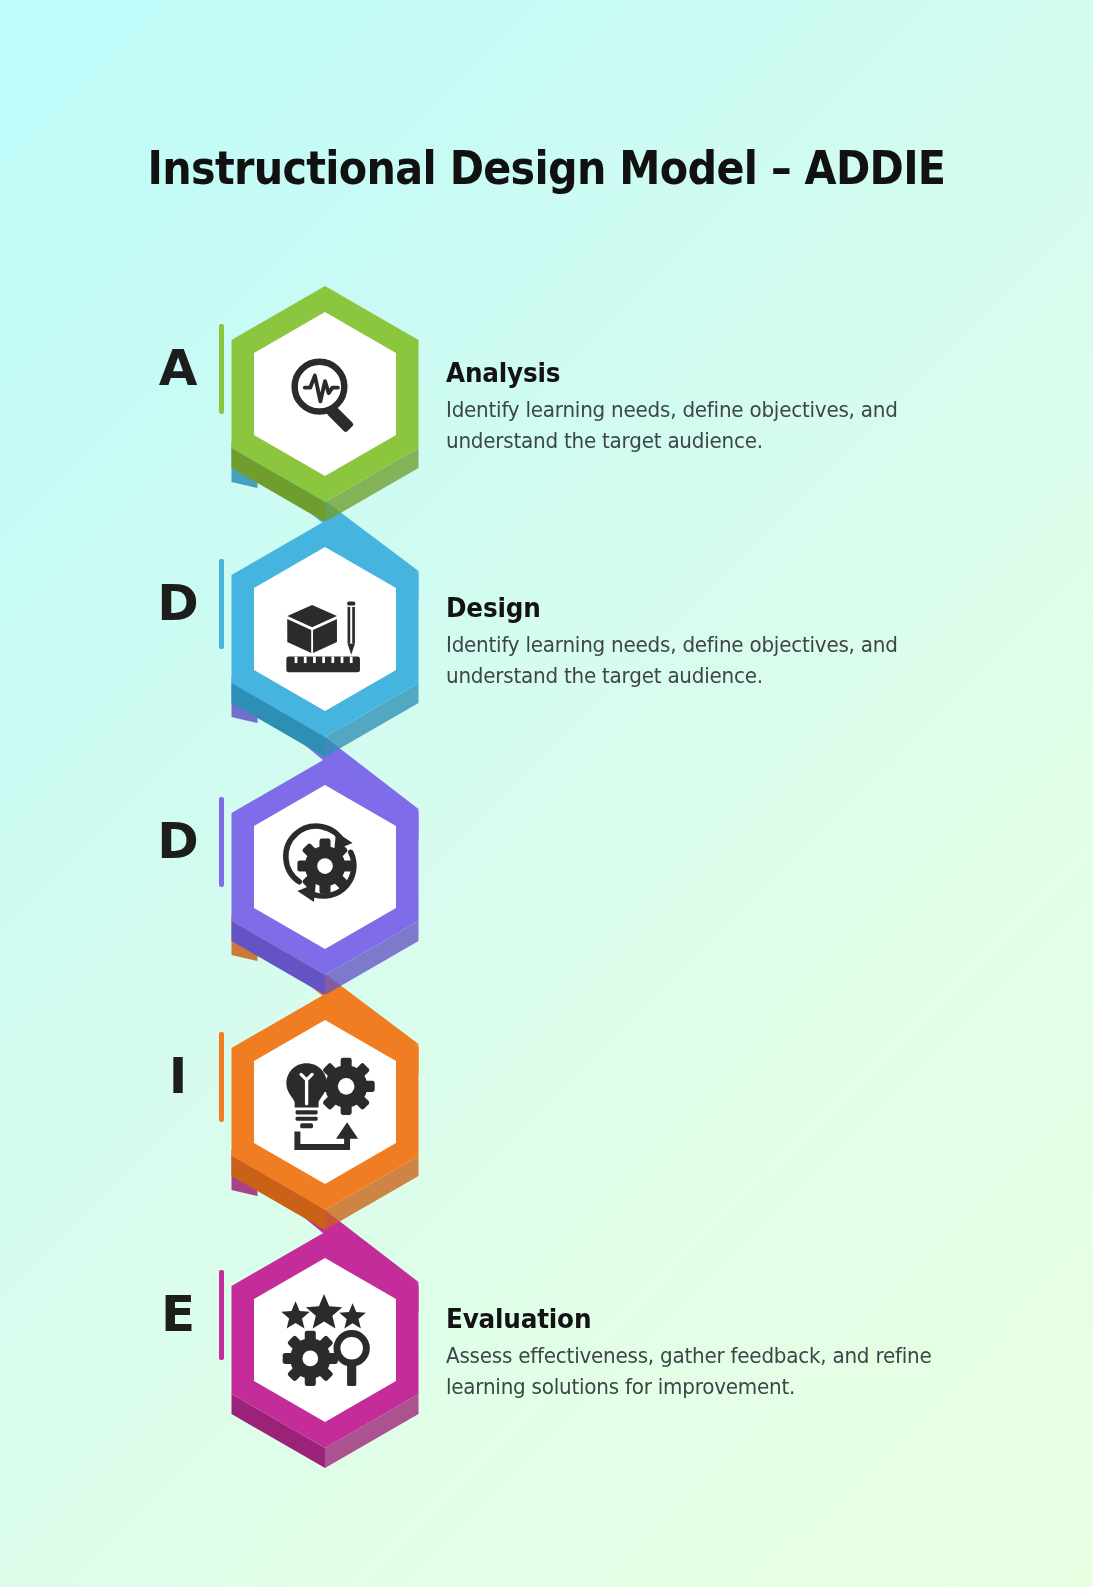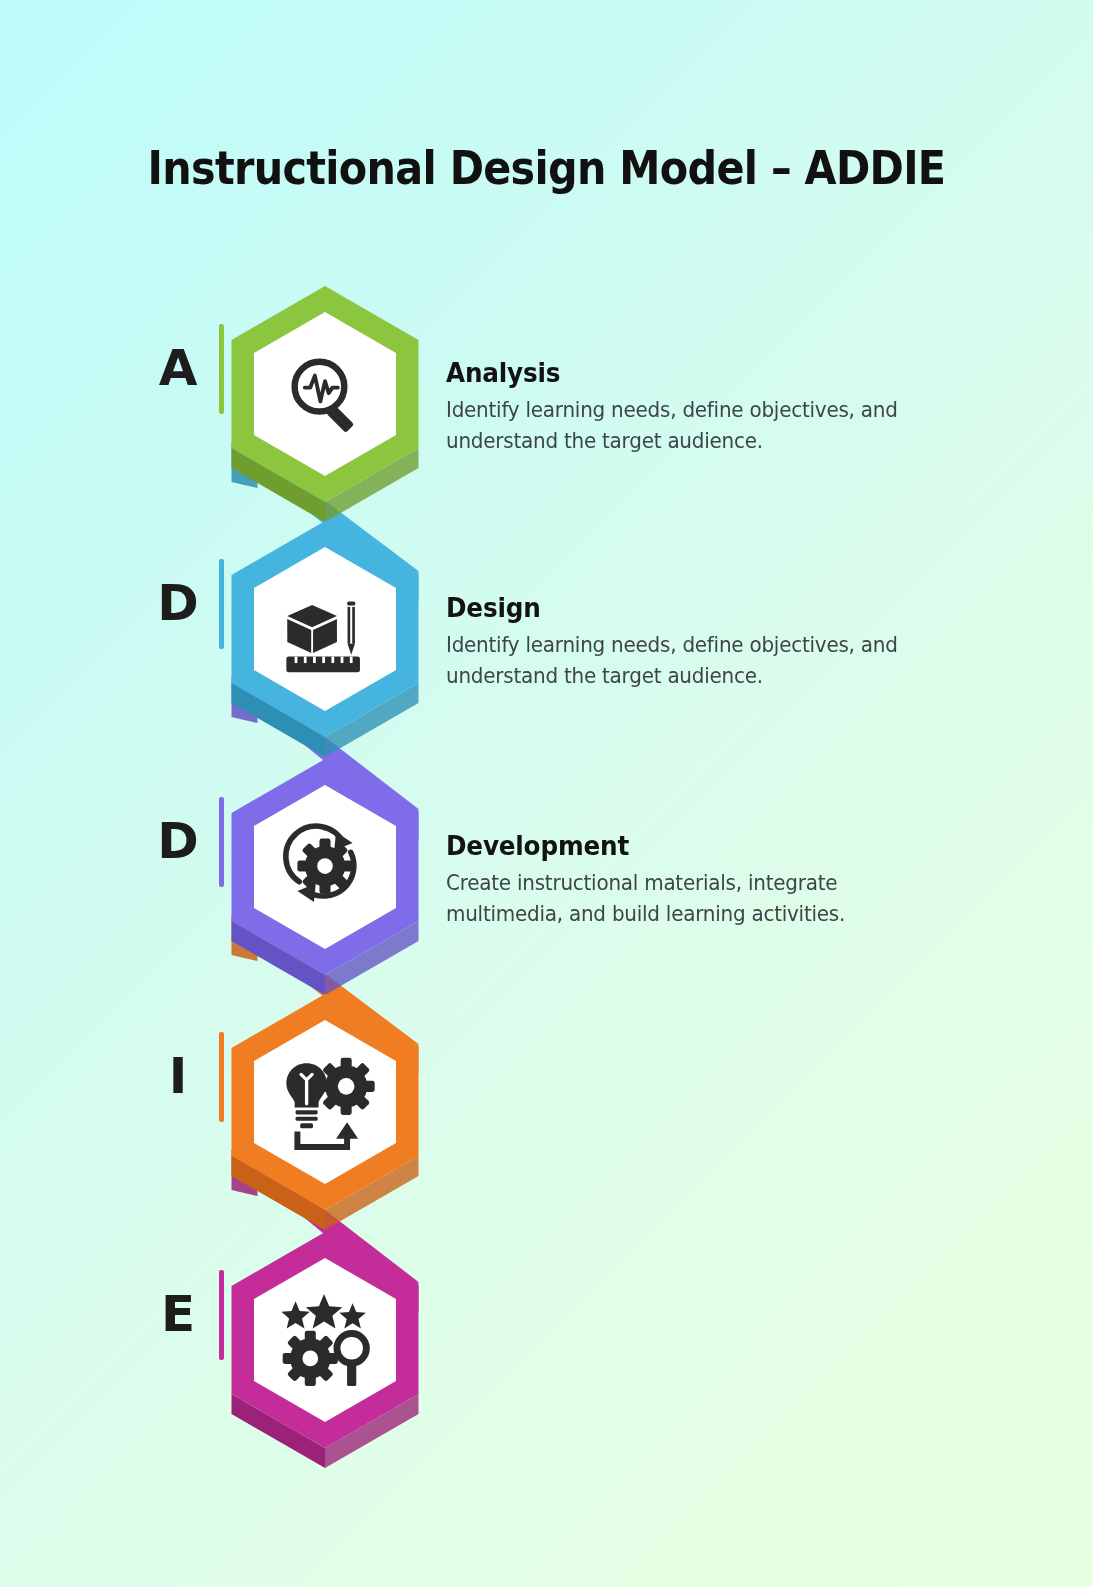--- a/index.html
+++ b/index.html
@@ -252,28 +252,28 @@
     <div class="step-letter">D</div>
     <div class="step-divider" style="background:#45b5e0;"></div>
     <div class="step-text">
       <div class="step-heading">Design</div>
       <div class="step-desc">Identify learning needs, define objectives, and understand the target audience.</div>
     </div>
   </div>
   <div class="step-row" style="top:761px;">
     <div class="step-letter">D</div>
     <div class="step-divider" style="background:#7f6ce8;"></div>
-    <div class="step-text">
-      <div class="step-heading">Development</div>
-      <div class="step-desc">Create instructional materials, integrate multimedia, and build learning activities.</div>
-    </div>
   </div>
   <div class="step-row" style="top:996px;">
     <div class="step-letter">I</div>
     <div class="step-divider" style="background:#f07d22;"></div>
   </div>
   <div class="step-row" style="top:1234px;">
     <div class="step-letter">E</div>
     <div class="step-divider" style="background:#c32c99;"></div>
+    <div class="step-text">
+      <div class="step-heading">Evaluation</div>
+      <div class="step-desc">Assess effectiveness, gather feedback, and refine learning solutions for improvement.</div>
+    </div>
   </div>
     </div>
 
 </div>
 
 </body></html>

